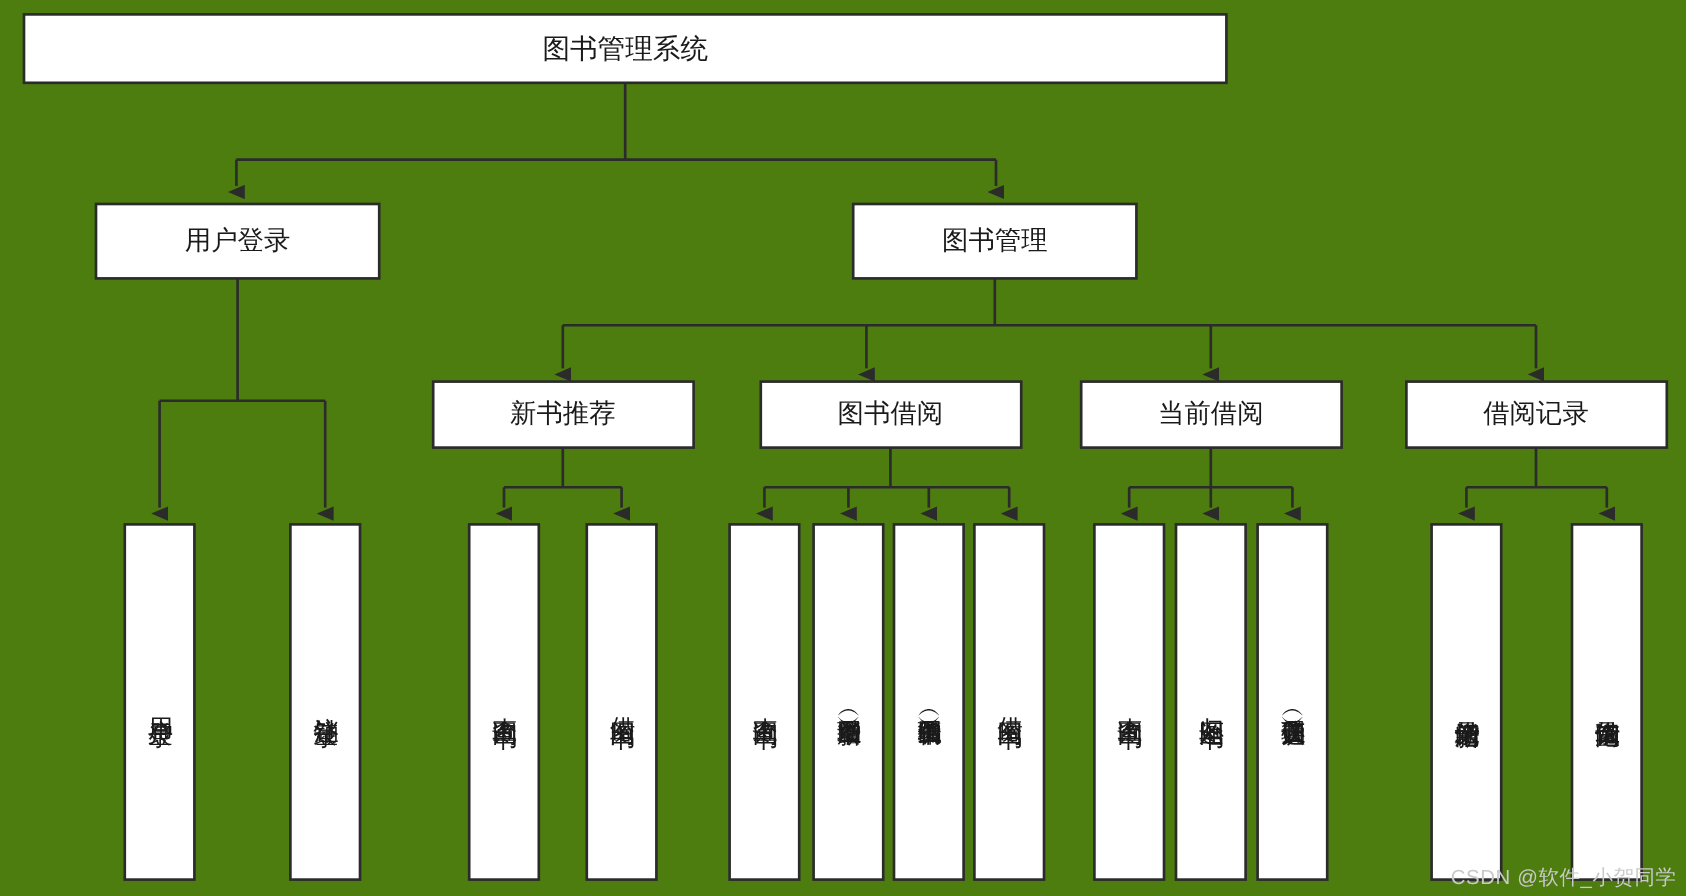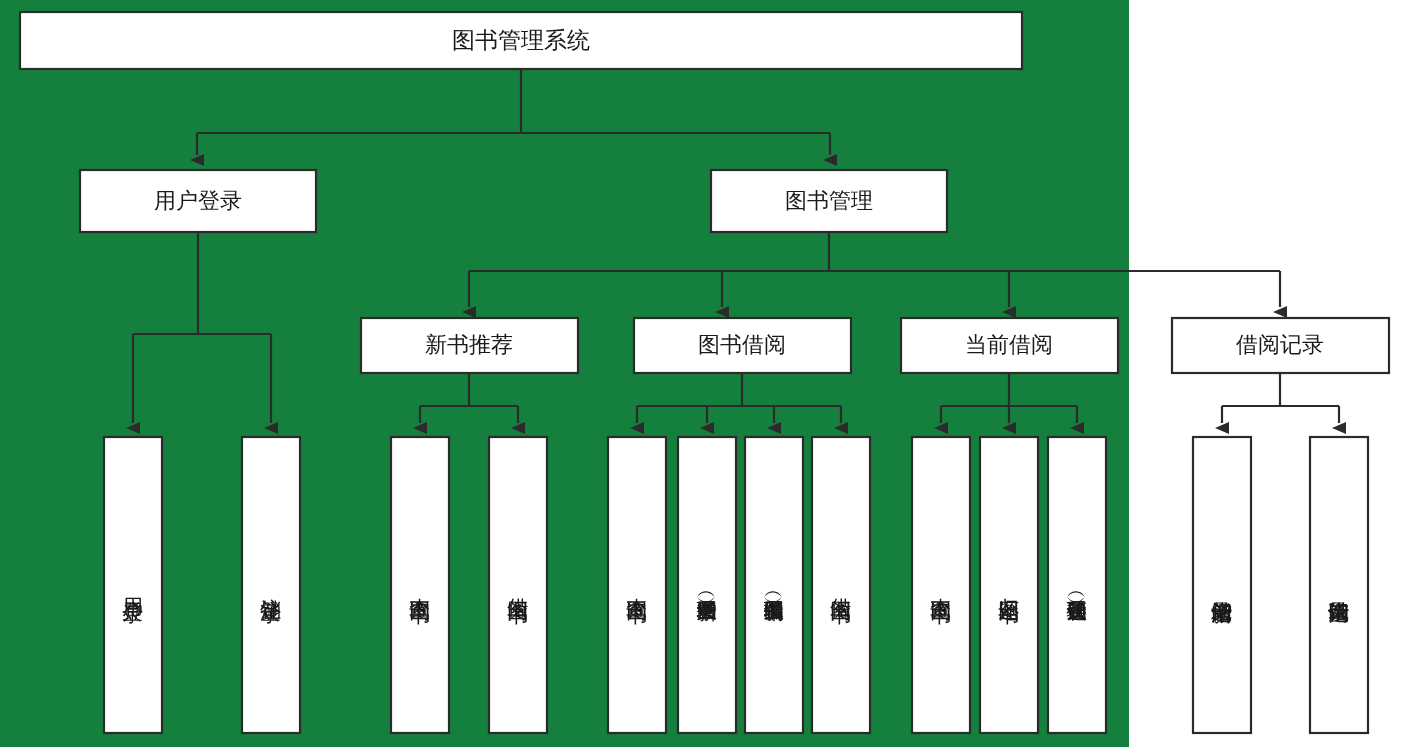--- a/index.html
+++ b/index.html
@@ -8,23 +8,23 @@
     background: #ffffff;
   }
   body {
     width: 1405px;
     height: 747px;
     overflow: hidden;
     font-family: "Liberation Sans", "DejaVu Sans", sans-serif;
   }
   #diagram-root {
     position: relative;
-    width: 1129px;
+    width: 1405px;
     height: 747px;
-    background: #15803d;
+    background: #4d7c0f;
   }
   svg#flow {
     position: absolute;
     left: 0;
     top: 0;
     width: 1405px;
     height: 747px;
   }
   .node-box {
     fill: #ffffff;
@@ -184,14 +184,15 @@
   <div class="leaf-label-wrap" style="left:745px; top:437px; width:58px; height:296px; font-size:20px; letter-spacing:0px;">编辑图书（管理员）</div>
   <div class="leaf-label-wrap" style="left:812px; top:437px; width:58px; height:296px;">借阅图书</div>
 
   <div class="leaf-label-wrap" style="left:912px; top:437px; width:58px; height:296px;">查询图书</div>
   <div class="leaf-label-wrap" style="left:980px; top:437px; width:58px; height:296px;">归还图书</div>
   <div class="leaf-label-wrap" style="left:1048px; top:437px; width:58px; height:296px; font-size:20px; letter-spacing:0px;">确认归还（管理员）</div>
 
   <div class="leaf-label-wrap" style="left:1193px; top:437px; width:58px; height:296px; letter-spacing:0px;">新增借阅记录</div>
   <div class="leaf-label-wrap" style="left:1310px; top:437px; width:58px; height:296px; letter-spacing:0px;">查询借阅记录</div>
 
+  <div class="watermark">CSDN @软件_小贺同学</div>
 
 </div>
 
 </body></html>

